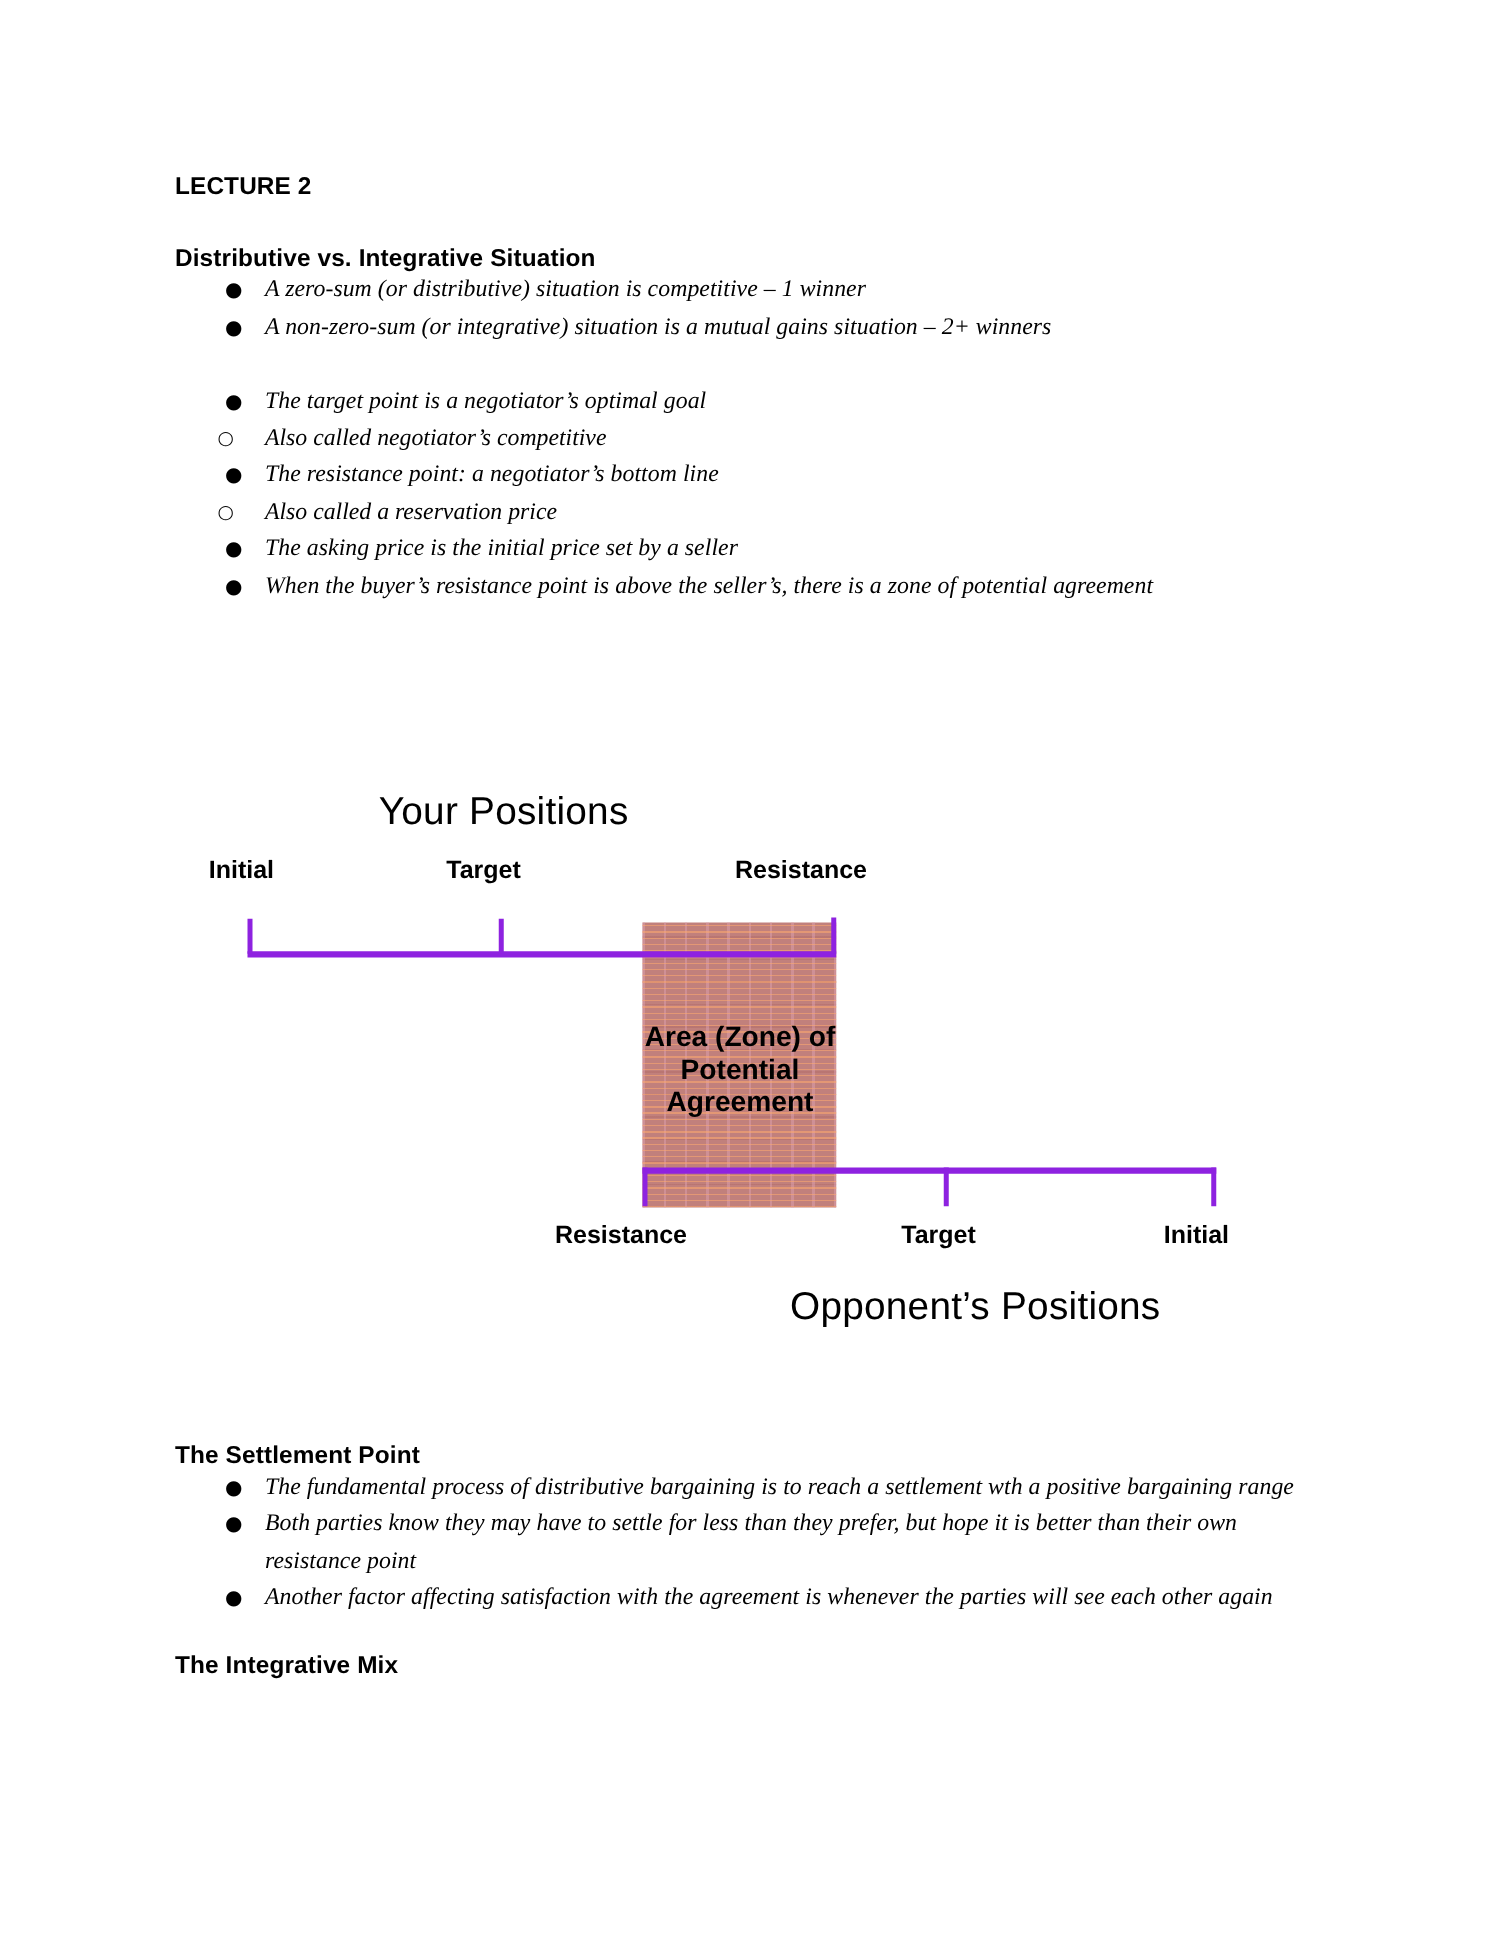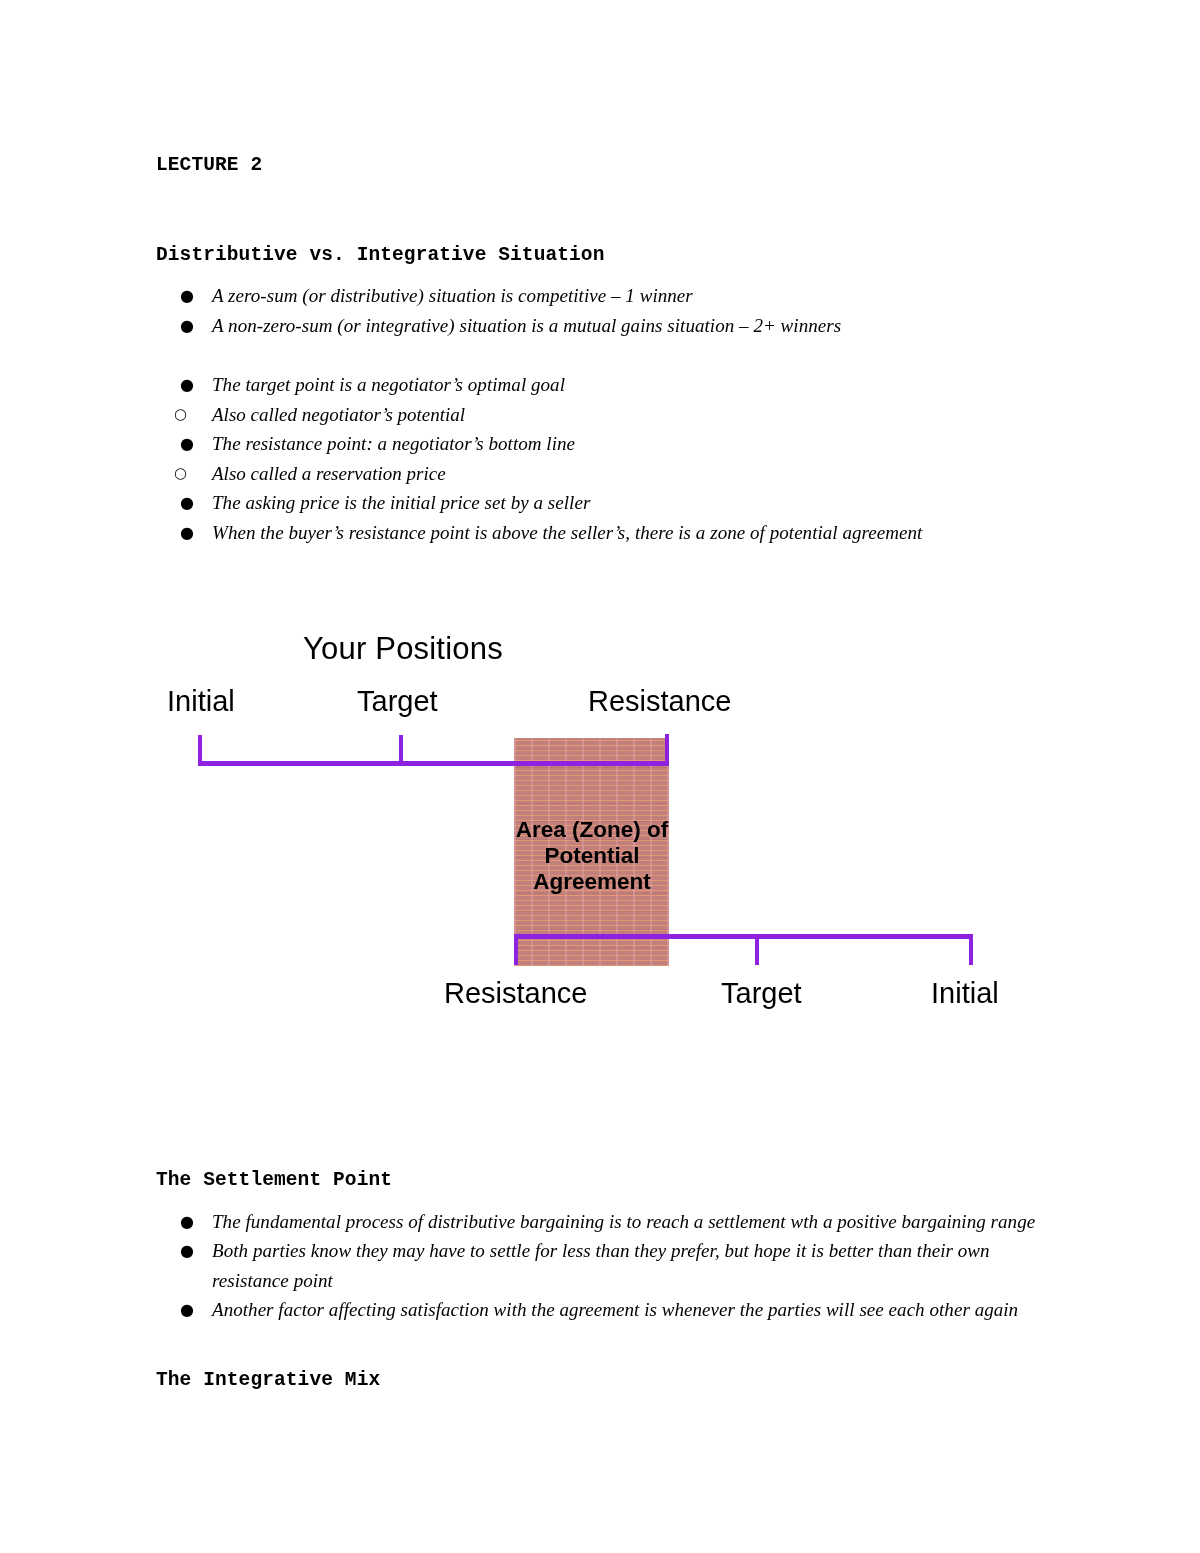--- a/index.html
+++ b/index.html
@@ -27,25 +27,25 @@
 
   .content {
     position: absolute;
     left: 140px;
     top: 140px;
     width: 908px;
   }
 
   
   h2.heading {
-    font-family: Liberation Mono, monospace;
+    font-family: Liberation Sans, sans-serif;
     font-weight: bold;
     font-size: 19.5px;
     line-height: 1.0;
-    margin: 16px;
+    margin: 0;
     padding: 0;
     letter-spacing: 0.1px;
     color: #000;
   }
 
   .gap-lg  { height: 38px; }
   .gap-md  { height: 30px; }
 
   
   ul.lvl1 {
@@ -110,22 +110,22 @@
     color: #000;
     white-space: nowrap;
     text-align: center;
   }
   .dg-title {
     font-size: 31px;
     font-weight: normal;
     letter-spacing: 0.2px;
   }
   .dg-pos {
-    font-size: 29px;
-    font-weight: normal;
+    font-size: 20px;
+    font-weight: bold;
     letter-spacing: 0px;
   }
   .zone-rect {
     position: absolute;
     box-sizing: border-box;
     background-color: #c1807c;
     background-image:
        repeating-linear-gradient(0deg,
           rgba(255,170,110,0.55) 0px, rgba(255,170,110,0.55) 1px,
           rgba(0,0,0,0) 1px, rgba(0,0,0,0) 5px),
@@ -182,21 +182,21 @@
 
     <ul class="lvl1">
       <li>
         <span class="bullet">●</span>
         <span>The target point is a negotiator’s optimal goal</span>
       </li>
     </ul>
     <ul class="lvl2">
       <li>
         <span class="bullet">○</span>
-        <span>Also called negotiator’s potential</span>
+        <span>Also called negotiator’s competitive</span>
       </li>
     </ul>
     <ul class="lvl1">
       <li>
         <span class="bullet">●</span>
         <span>The resistance point: a negotiator’s bottom line</span>
       </li>
     </ul>
     <ul class="lvl2">
       <li>
@@ -245,20 +245,21 @@
     <div class="ln-h" style="left:514px; top:334px; width:459px;"></div>
 
     <div class="ln-v" style="left:514px; top:334px; height:31px;"></div>
     <div class="ln-v" style="left:755px; top:334px; height:31px;"></div>
     <div class="ln-v" style="left:969px; top:334px; height:31px;"></div>
 
     <div class="dg-label dg-pos" style="left:444px; top:377px;">Resistance</div>
     <div class="dg-label dg-pos" style="left:721px; top:377px;">Target</div>
     <div class="dg-label dg-pos" style="left:931px; top:377px;">Initial</div>
 
+    <div class="dg-label dg-title" style="left:632px; top:427px;">Opponent’s Positions</div>
   </div>
 
   <div class="content" style="top:1155px;">
 
     <h2 class="heading">The Settlement Point</h2>
     <ul class="lvl1">
       <li>
         <span class="bullet">●</span>
         <span>The fundamental process of distributive bargaining is to reach a settlement wth a positive bargaining range</span>
       </li>

